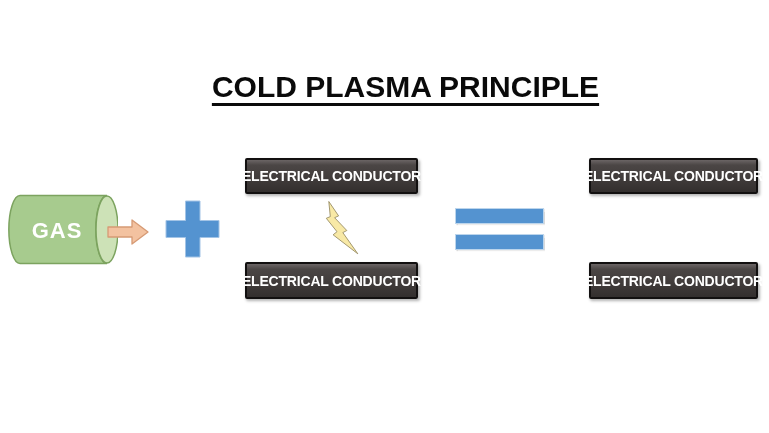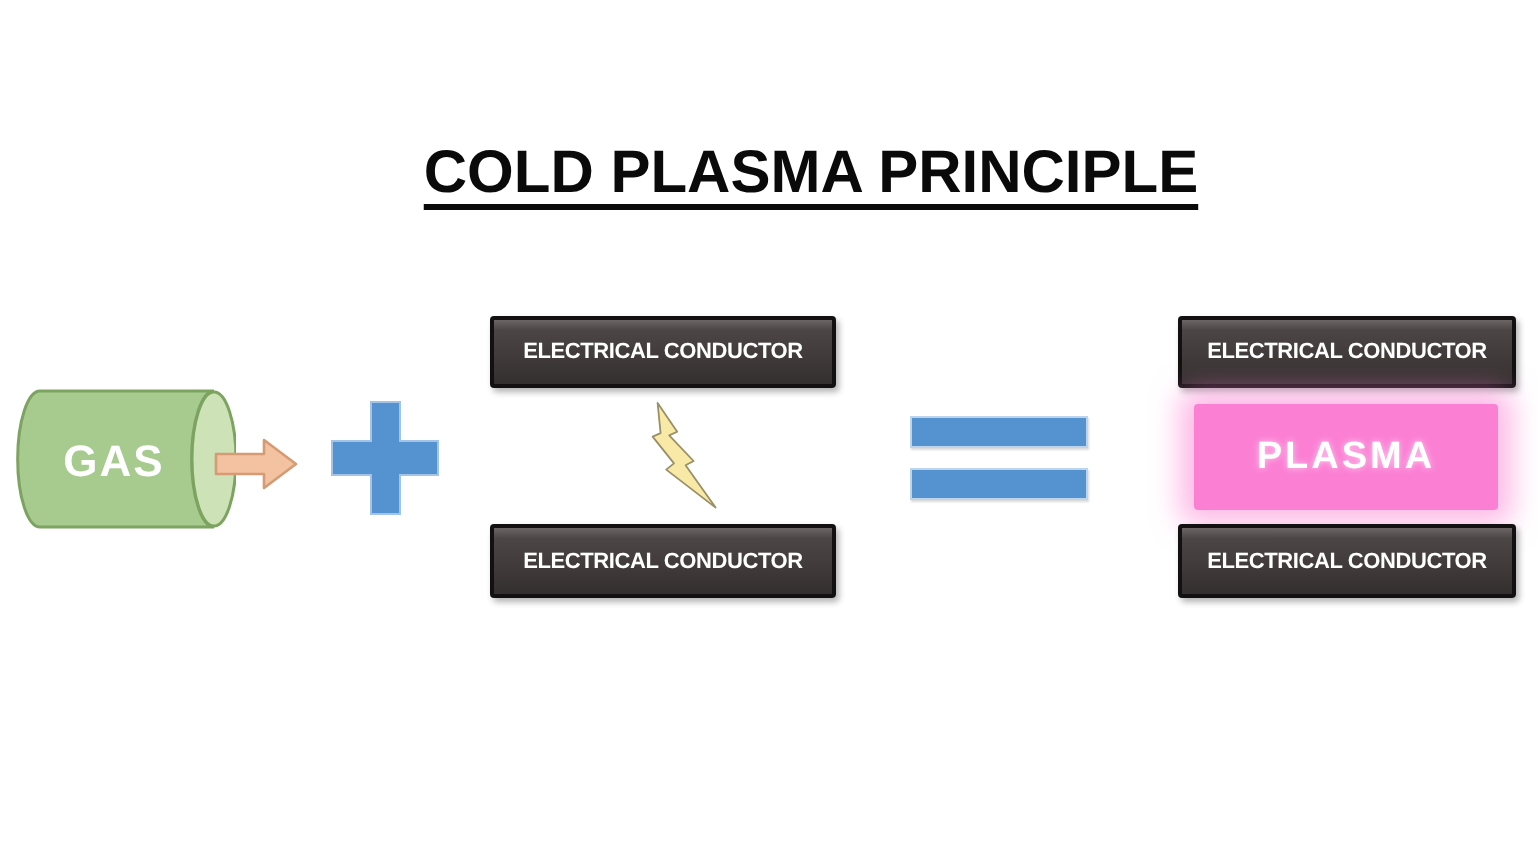--- a/index.html
+++ b/index.html
@@ -25,21 +25,21 @@
   .abs{position:absolute;}
   .conductor-box{
     position:absolute;width:173px;height:36px;
     background:linear-gradient(180deg,#6b6565 0%,#4b4645 16%,#413c3b 55%,#332f2e 100%);
     border:2px solid #121010;border-radius:2px;
     box-shadow:1.5px 2px 3px rgba(0,0,0,0.30);
     display:flex;align-items:center;justify-content:center;
     box-sizing:border-box;
   }
   .conductor-box span{
-    color:var(--conductor-text);font-weight:700;font-size:11px;letter-spacing:-0.2px;
+    color:var(--conductor-text);font-weight:700;font-size:14px;letter-spacing:-0.2px;
     white-space:nowrap;
   }
   .equals-bar{
     position:absolute;left:455px;width:89px;height:16px;
     background:var(--accent-blue);border:1px solid #BCD5EC;box-sizing:border-box;
     box-shadow:0.5px 1px 1px rgba(0,0,0,0.15);
   }
   .plasma-box{
     position:absolute;left:597px;top:202px;width:152px;height:53px;
     background:var(--plasma-pink);
@@ -86,21 +86,18 @@
 
   <div>
     <div class="equals-bar" style="top:208px;"></div>
     <div class="equals-bar" style="top:234px;"></div>
   </div>
 
   <div class="conductor-box" style="left:589px;top:158px;width:169px;">
     <span>ELECTRICAL CONDUCTOR</span>
   </div>
 
-  <div class="plasma-box">
-    <span>PLASMA</span>
-  </div>
 
   <div class="conductor-box" style="left:589px;top:262px;width:169px;height:37px;">
     <span>ELECTRICAL CONDUCTOR</span>
   </div>
 
 </div>
 
 </body></html>

